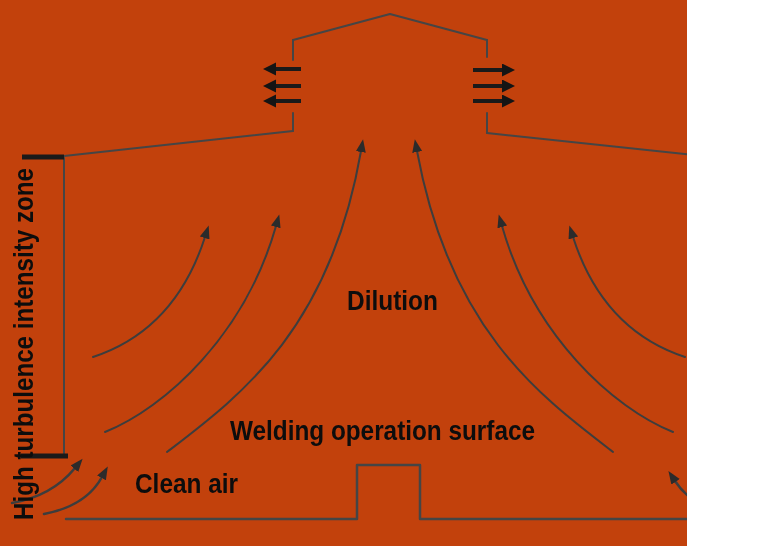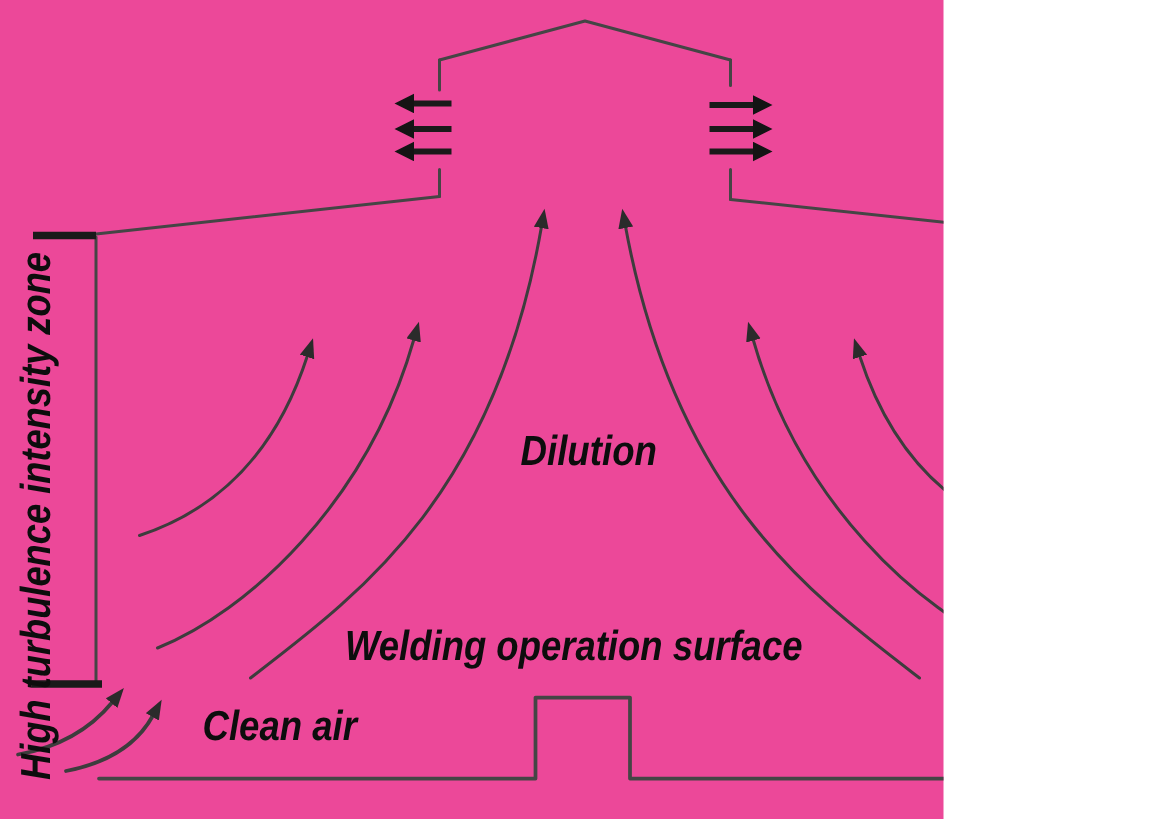--- a/index.html
+++ b/index.html
@@ -2,26 +2,25 @@
 <html><head>
 <meta charset="utf-8">
 <style>
   html, body {
     margin: 0;
     padding: 0;
     background: #ffffff;
   }
   .stage {
     position: relative;
-    width: 629px;
+    width: 687px;
     height: 546px;
-    background: #ec4899;
+    background: #c2410c;
     overflow: hidden;
     font-family: "Liberation Sans", sans-serif;
-    font-style: italic;
   }
   .stage svg {
     position: absolute;
     inset: 0;
     width: 768px;
     height: 546px;
   }
   text {
     font-family: "Liberation Sans", "DejaVu Sans", sans-serif;
     font-weight: 700;

